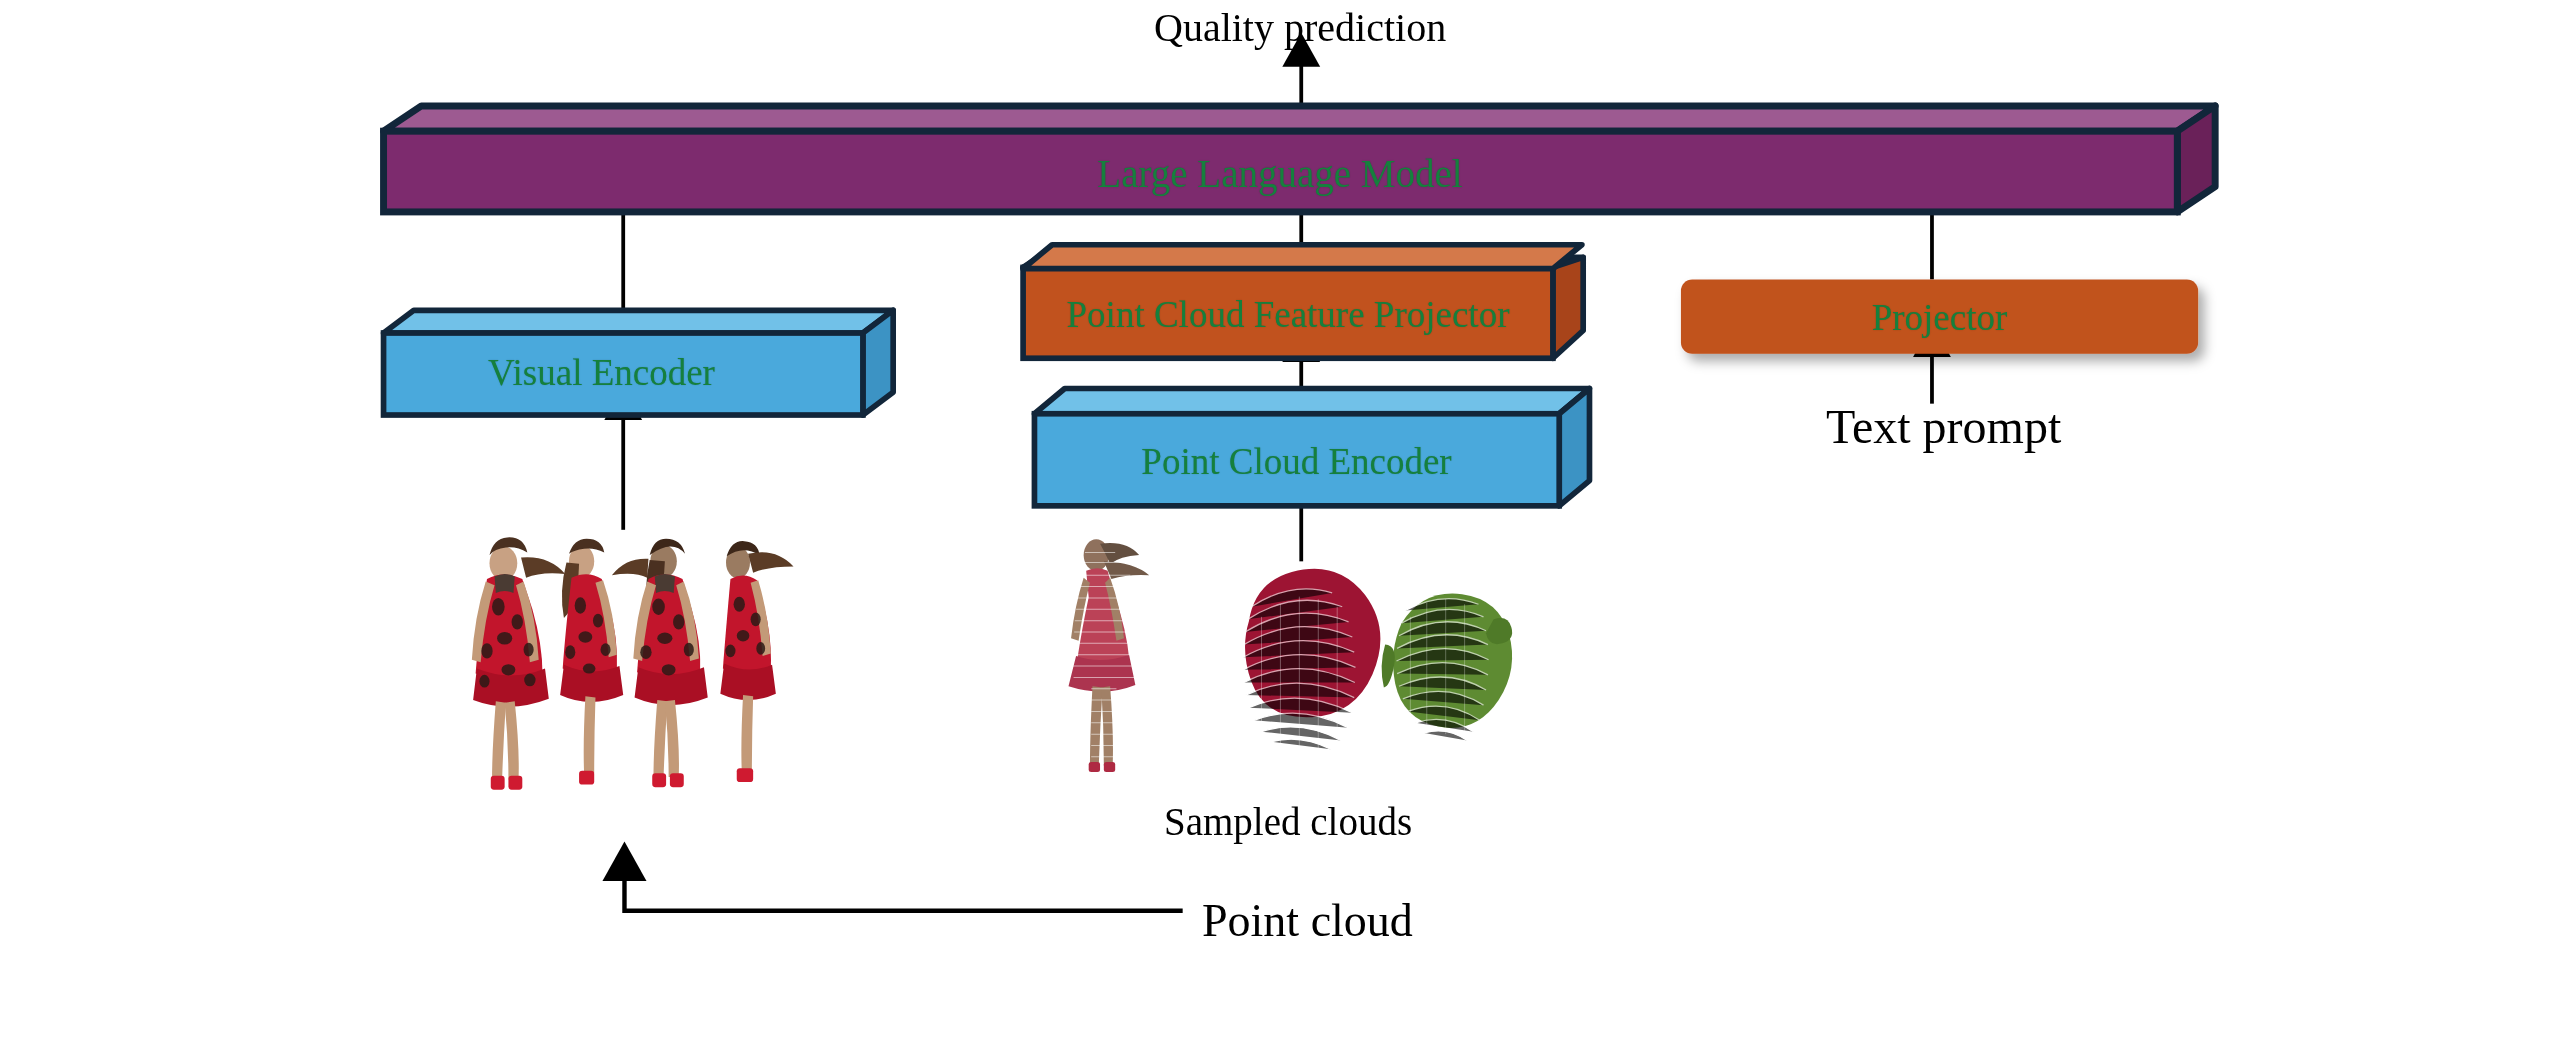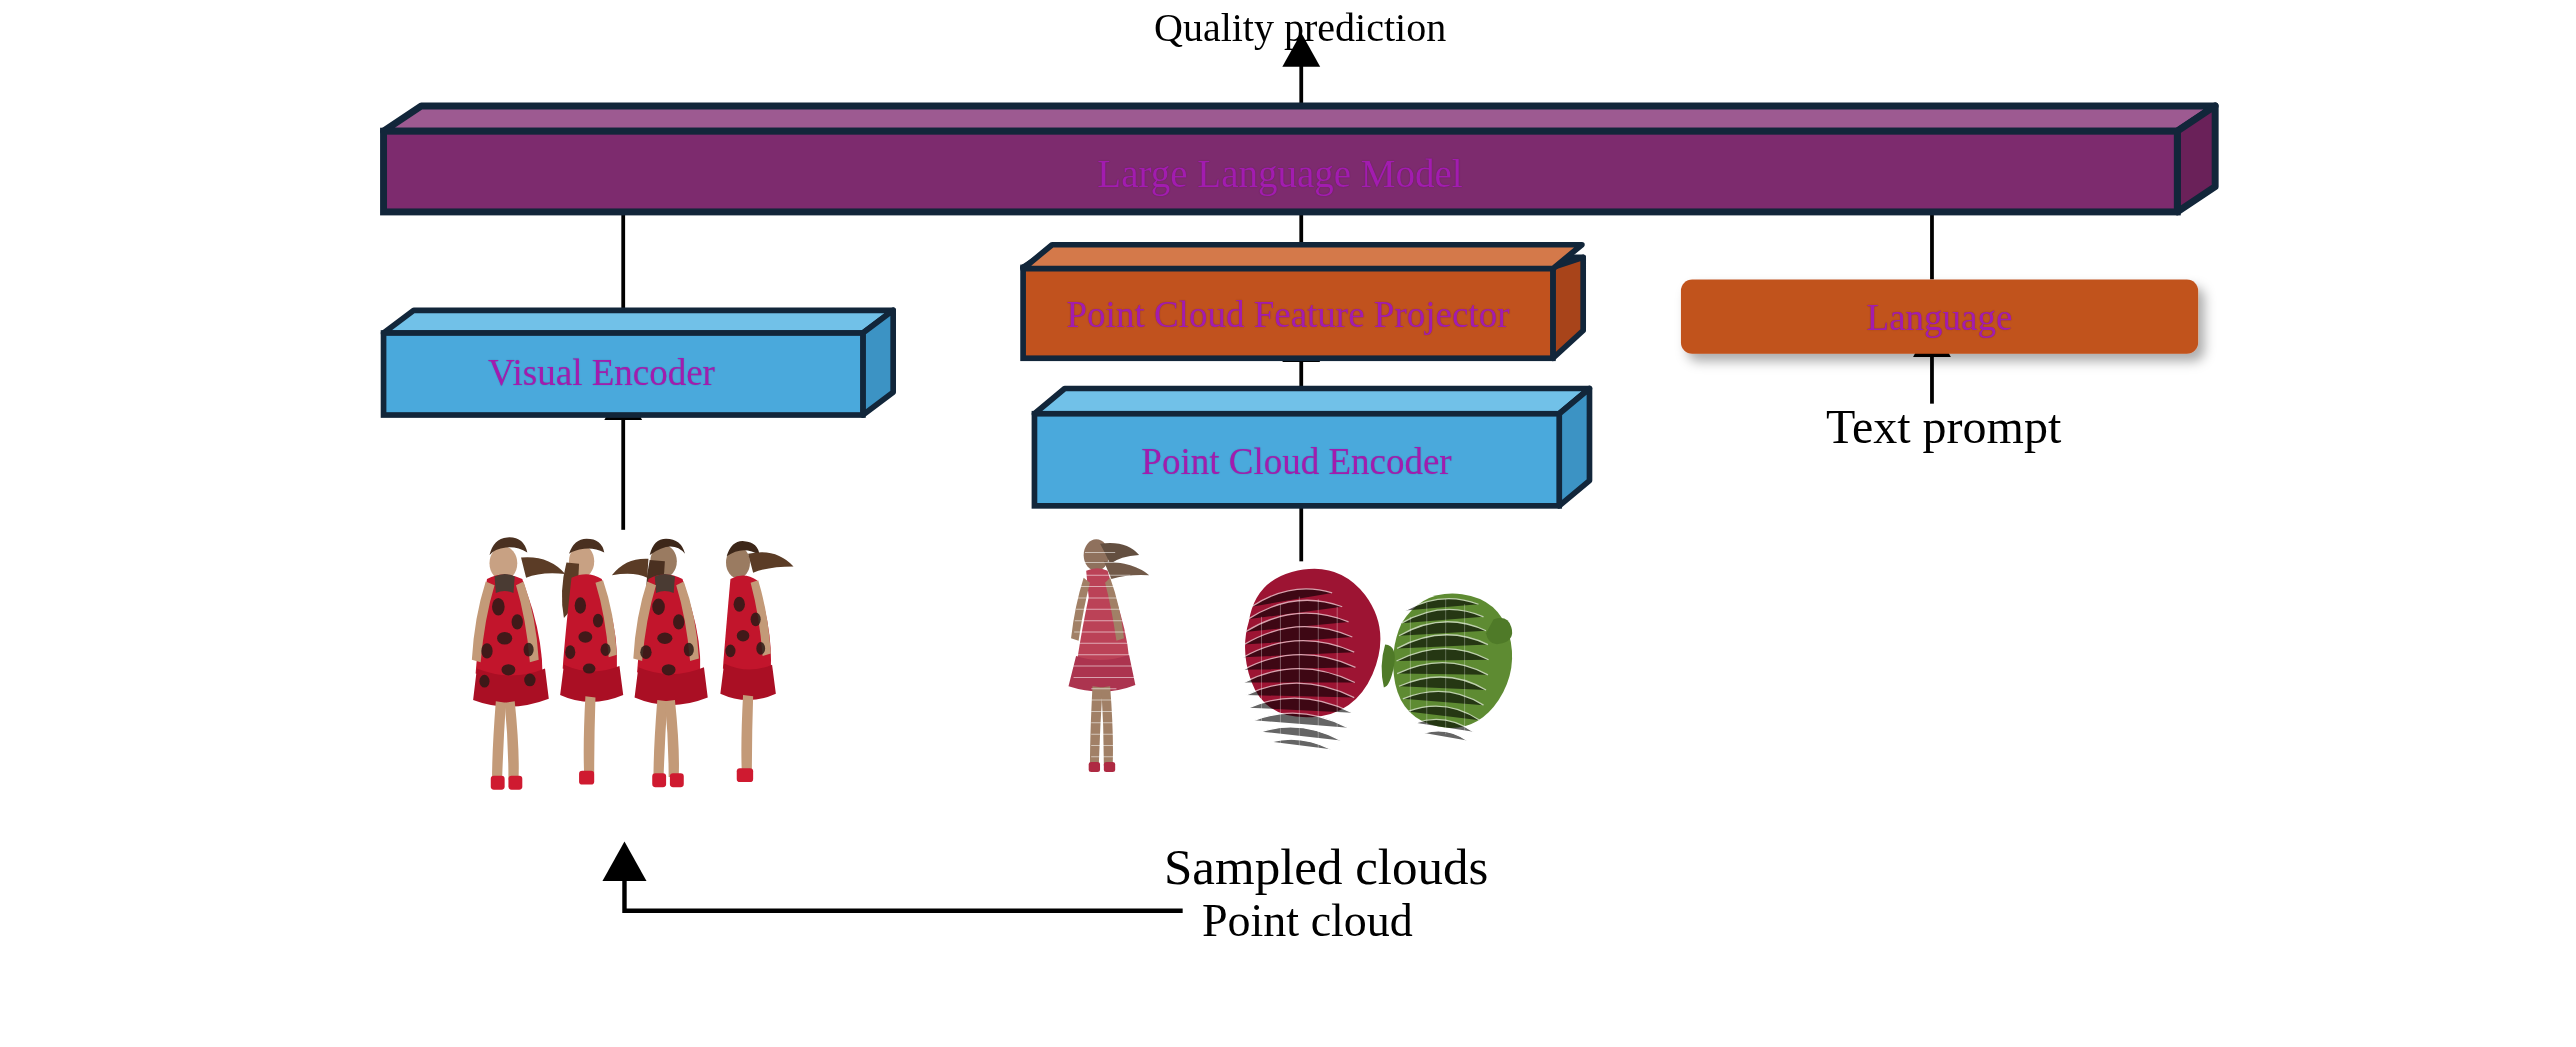--- a/index.html
+++ b/index.html
@@ -24,21 +24,21 @@
     height: 1047px;
   }
   .lbl {
     position: absolute;
     color: #000000;
     white-space: nowrap;
     line-height: 1;
   }
   .box-text {
     position: absolute;
-    color: #a21caf;
+    color: #15803d;
     white-space: nowrap;
     line-height: 1;
     text-align: center;
     text-shadow: 0 0 1.3px rgba(0,0,0,.25);
   }
 </style>
 </head>
 <body>
 
 <div id="stage">
@@ -272,23 +272,23 @@
   <div class="lbl" style="left:1154px; top:7.6px; font-size:40px;text-align:center;">Quality prediction</div>
 
   <div class="box-text" style="left:383px; top:154px; width:1794px; font-size:39px;">Large Language Model</div>
 
   <div class="box-text" style="left:362px; top:354px; width:479px; font-size:37px;">Visual Encoder</div>
 
   <div class="box-text" style="left:1034px; top:443px; width:525px; font-size:37px;">Point Cloud Encoder</div>
 
   <div class="box-text" style="left:1023px; top:296px; width:530px; font-size:37px;">Point Cloud Feature Projector</div>
 
-  <div class="box-text" style="left:1681px; top:299px; width:517px; font-size:37px;">Language</div>
-
-
-  <div class="lbl" style="left:1164px; top:802px; font-size:51px;margin-top:40px;">Sampled clouds</div>
+  <div class="box-text" style="left:1681px; top:299px; width:517px; font-size:37px;">Projector</div>
+
+
+  <div class="lbl" style="left:1164px; top:802px; font-size:39px;">Sampled clouds</div>
 
   <div class="lbl" style="left:1202px; top:898px; font-size:46px;">Point cloud</div>
 
   <div class="lbl" style="left:1826px; top:403px; font-size:48px;">Text prompt</div>
 
 </div>
 
 
 </body></html>

